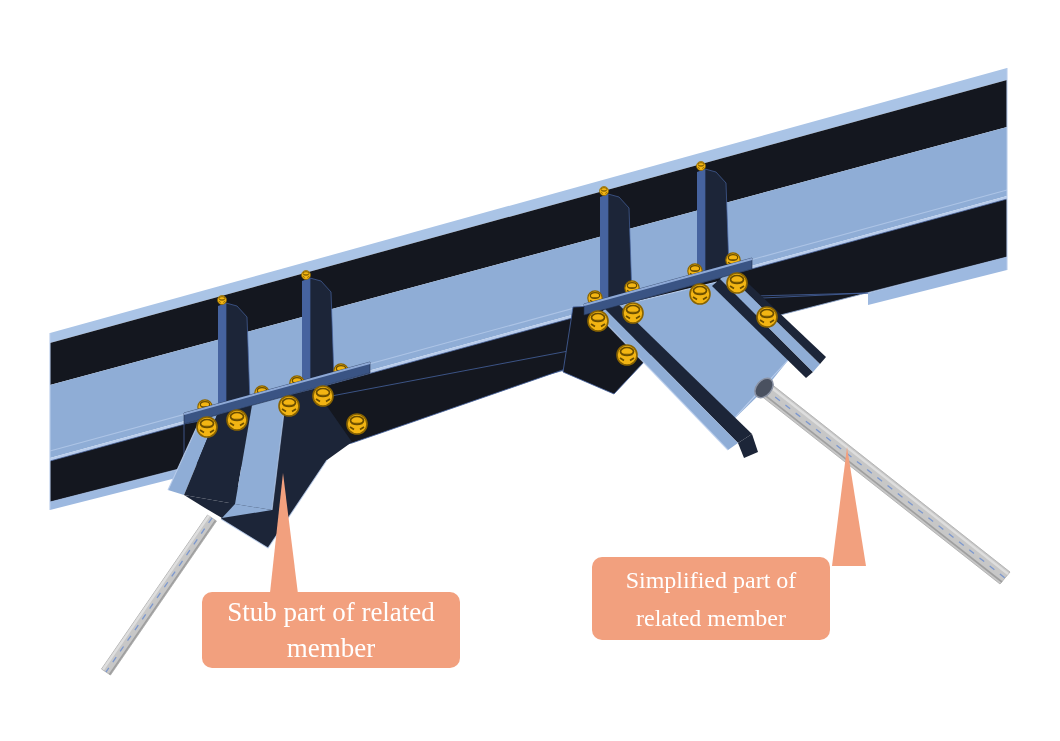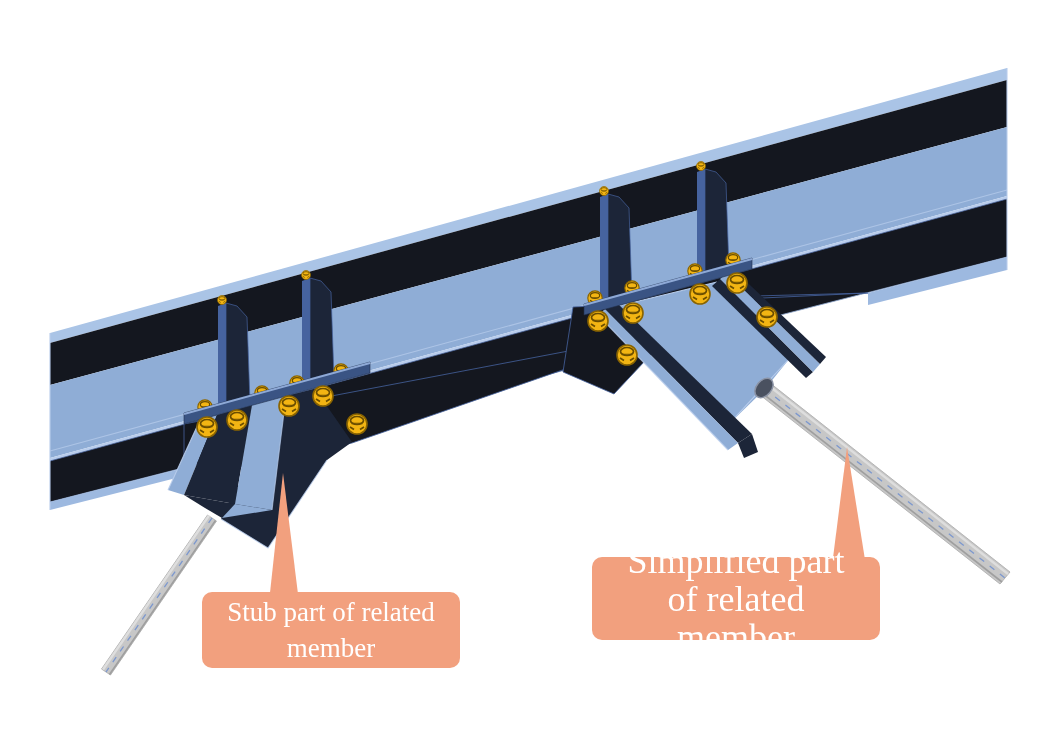--- a/index.html
+++ b/index.html
@@ -35,22 +35,22 @@
   .pointer{fill:var(--callout-bg,#f2a07e);}
 
   
   .callout{
     position:absolute;border-radius:10px;background:var(--callout-bg,#f2a07e);
     color:var(--callout-text,#fff);display:flex;align-items:center;justify-content:center;
     text-align:center;
   }
   .callout-left{left:202px;top:592px;width:258px;height:76px;
     font-size:27px;line-height:36px;padding:0 8px;box-sizing:border-box;}
-  .callout-right{left:592px;top:557px;width:288px;height:83px;
-    font-size:36px;line-height:38px;padding:0 20px;box-sizing:border-box;}
+  .callout-right{left:592px;top:557px;width:238px;height:83px;
+    font-size:24px;line-height:38px;padding:0 20px;box-sizing:border-box;}
 </style>
 </head>
 <body>
 
 <div class="stage">
   <svg class="scene" viewBox="0 0 1060 741">
     <defs>
       <g id="boltG">
         <circle r="10" class="bolt-body"></circle>
         <ellipse cx="0" cy="-3.5" rx="6.5" ry="4" class="bolt-line"></ellipse>

